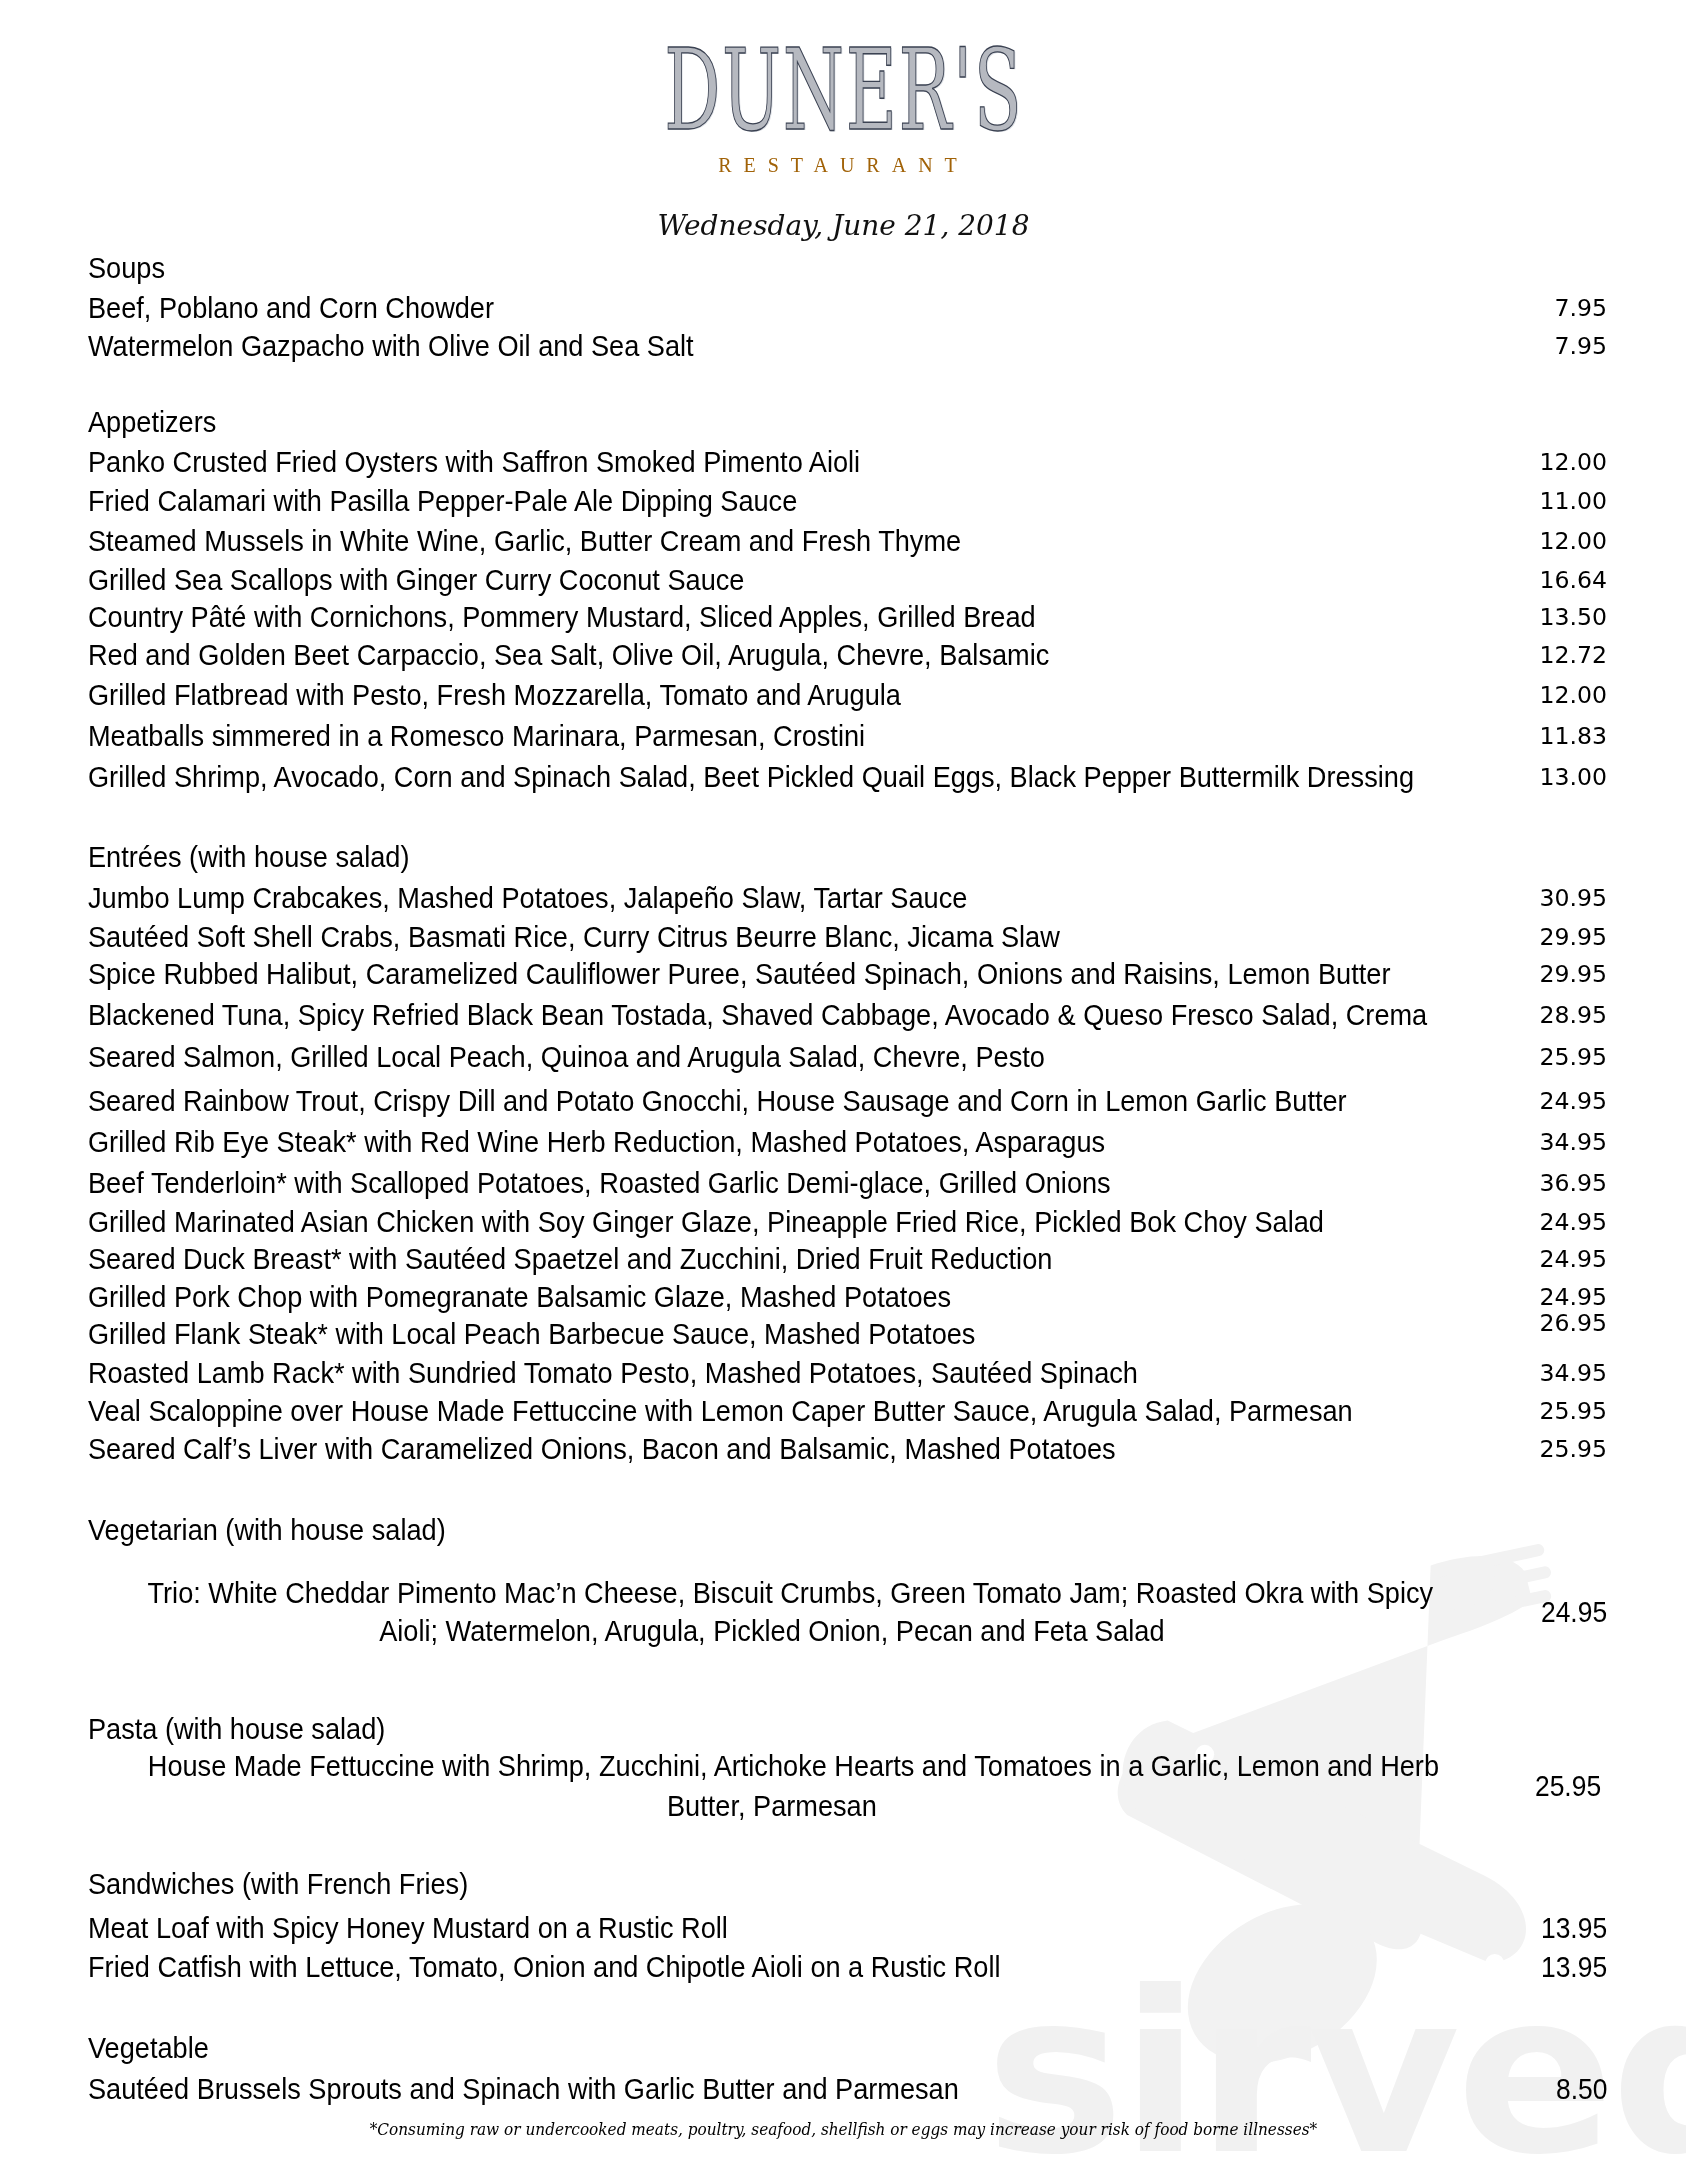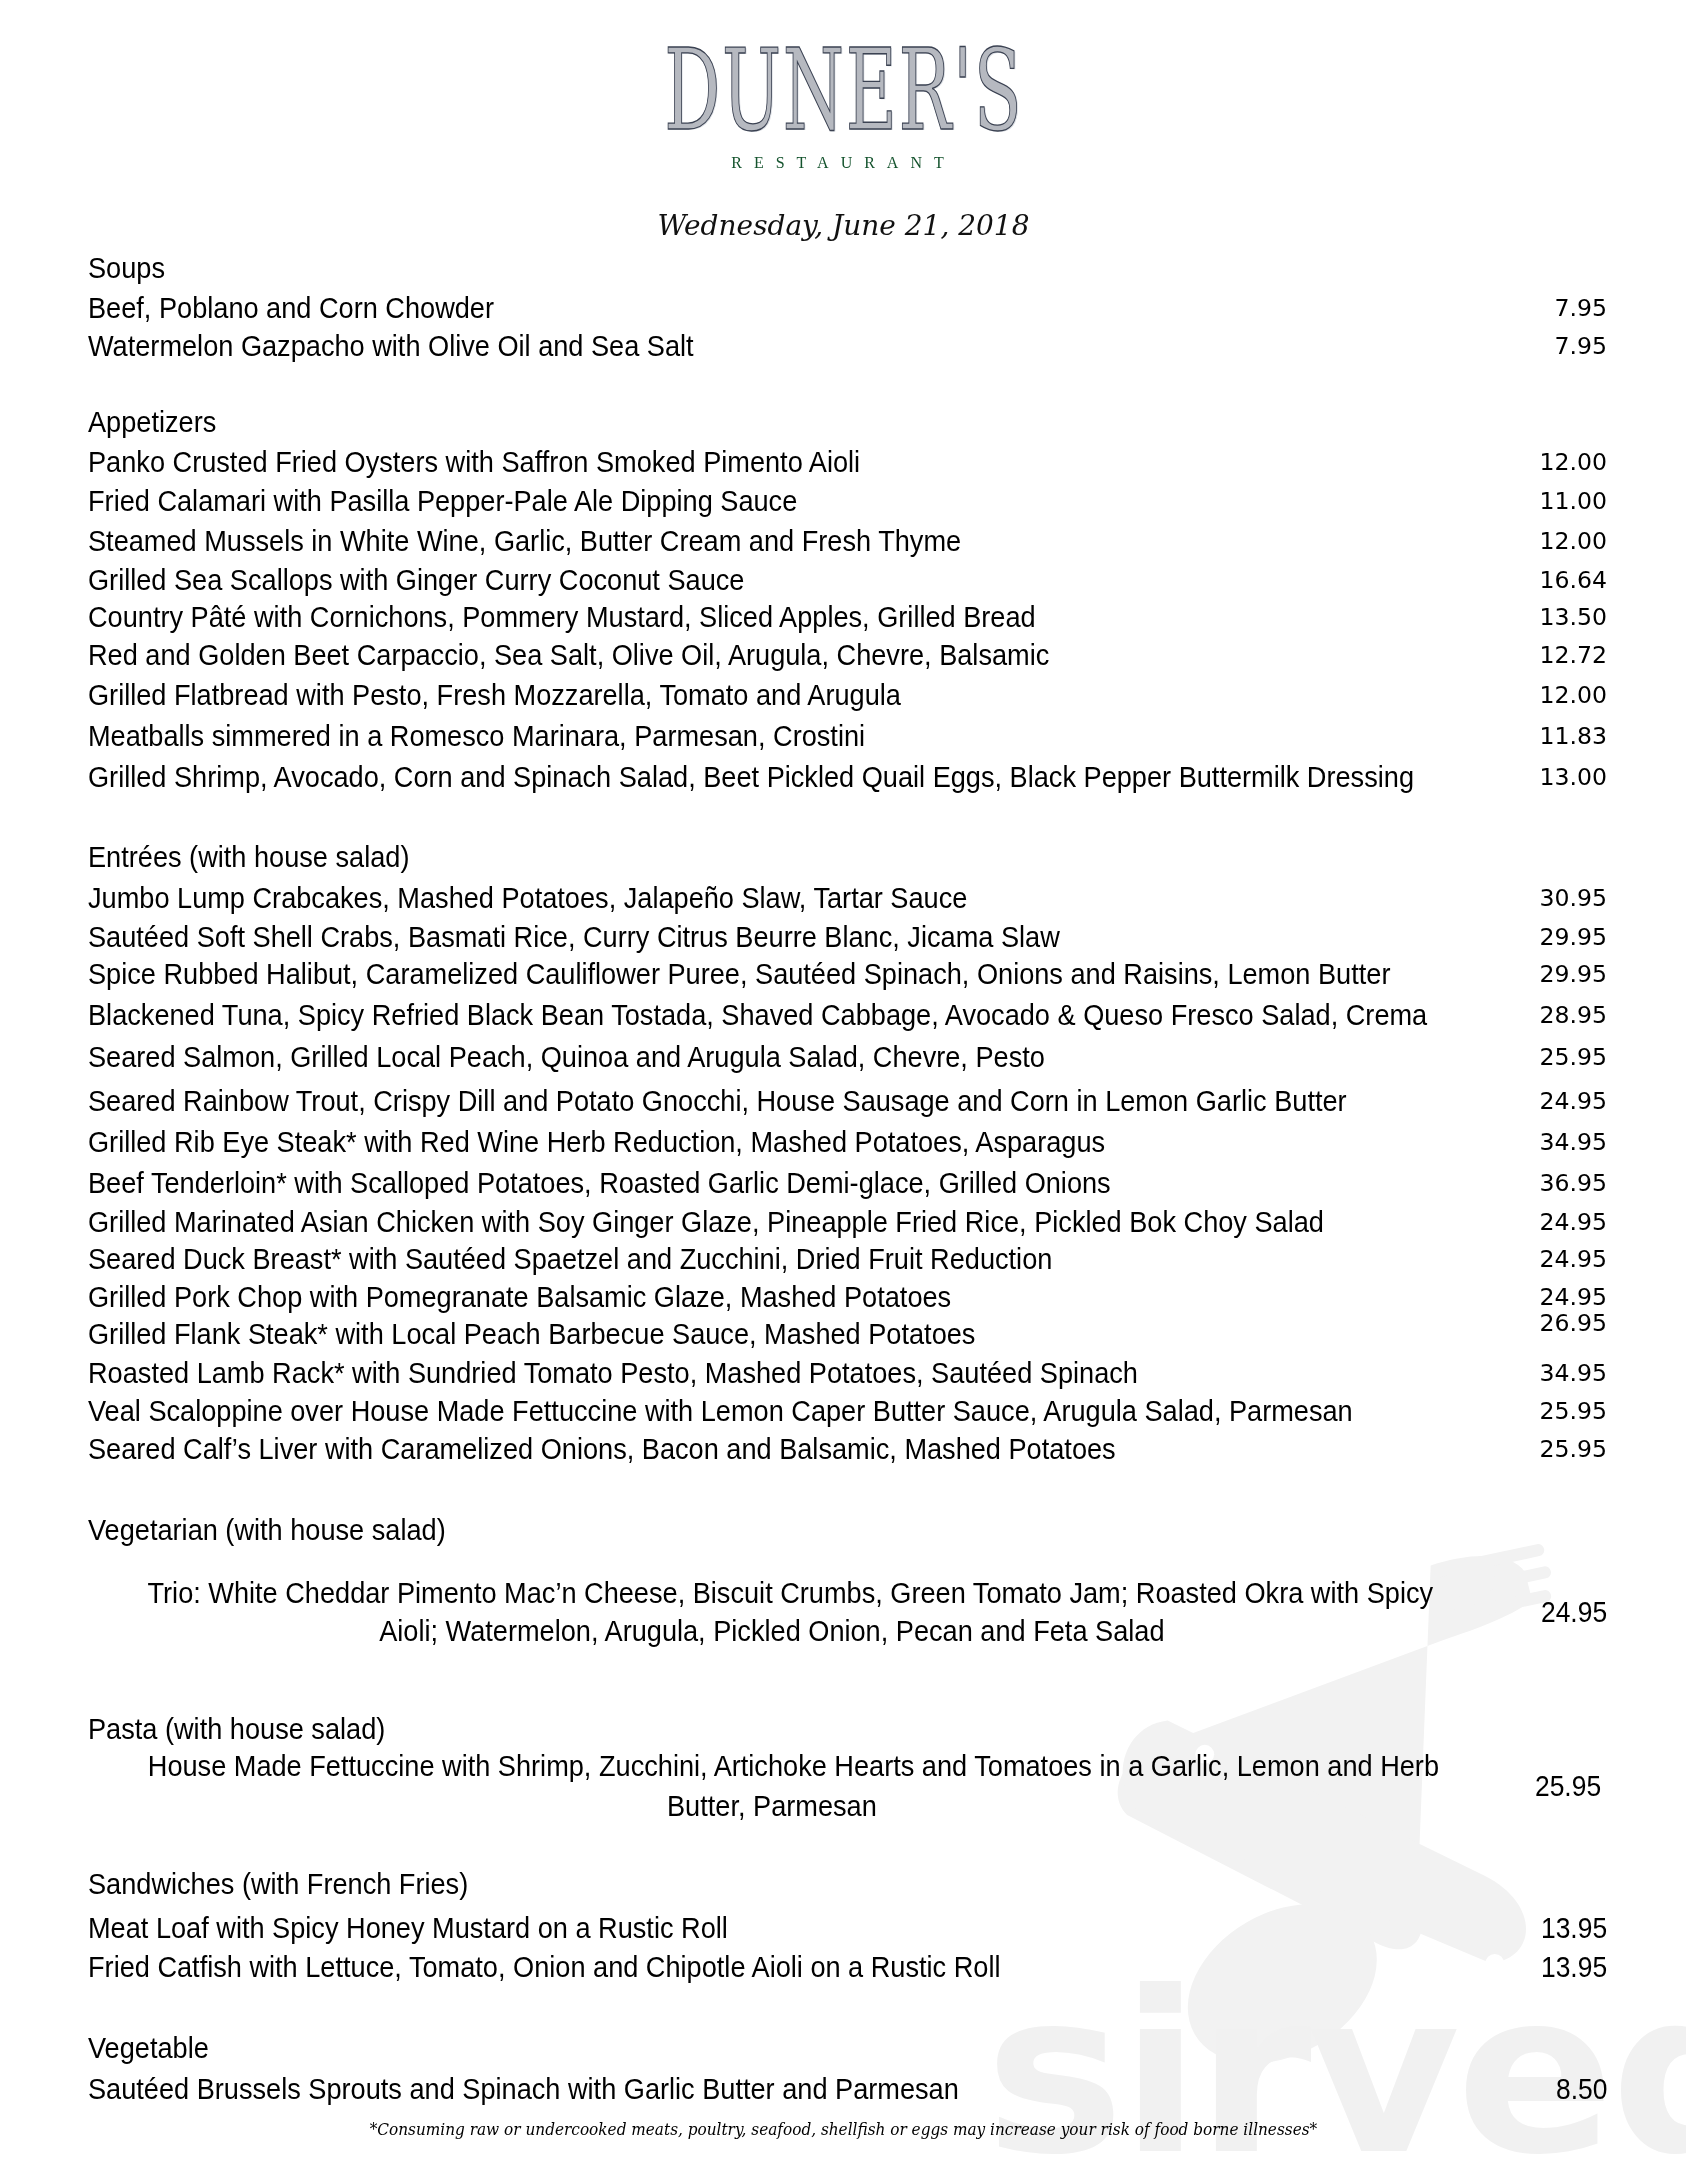--- a/index.html
+++ b/index.html
@@ -61,23 +61,23 @@
     -webkit-text-stroke: 1.3px #3b4252;
     text-shadow: 2px 1.3px 0 #dcdfe4;
   }
   .logo-sub {
     position: absolute;
     left: 0;
     width: 1687px;
     top: 154px;
     text-align: center;
     font-family: "Liberation Serif", serif;
-    font-size: 16px;
+    font-size: 20px;
     letter-spacing: 12px;
-    color: #14532d;
+    color: #a16207;
     z-index: 2;
   }
   .date {
     position: absolute;
     left: 0;
     width: 1687px;
     top: 206px;
     text-align: center;
     font-family: "DejaVu Serif", serif;
     font-style: italic;

